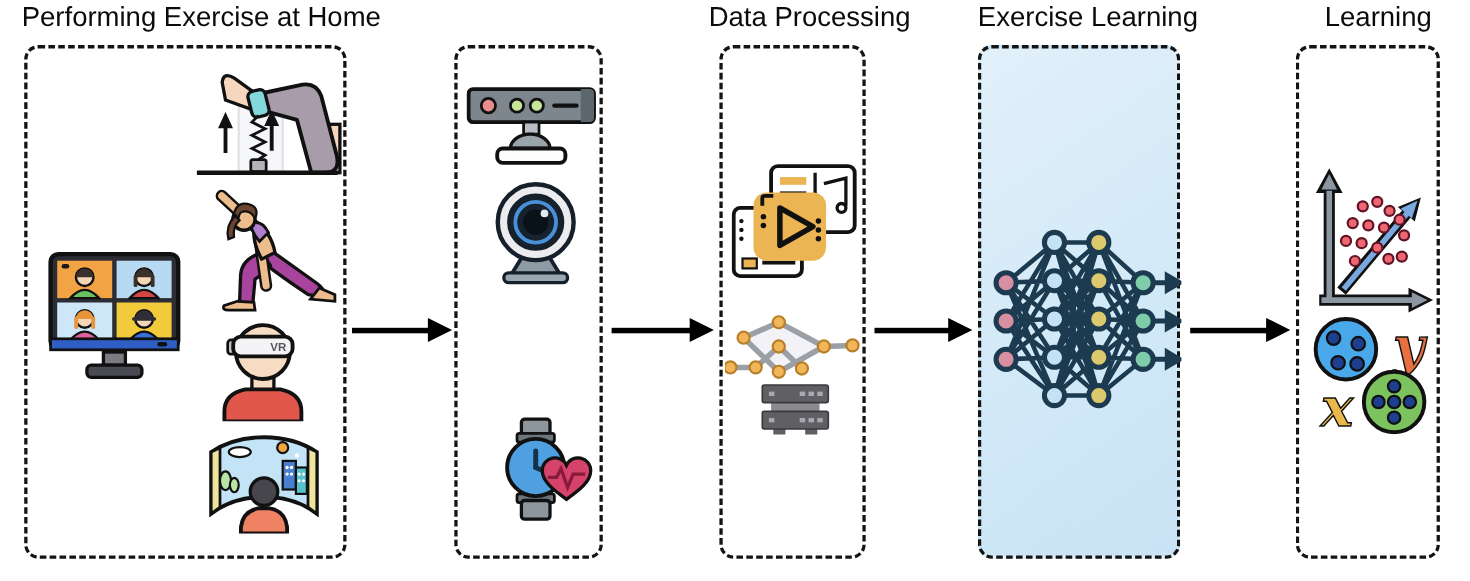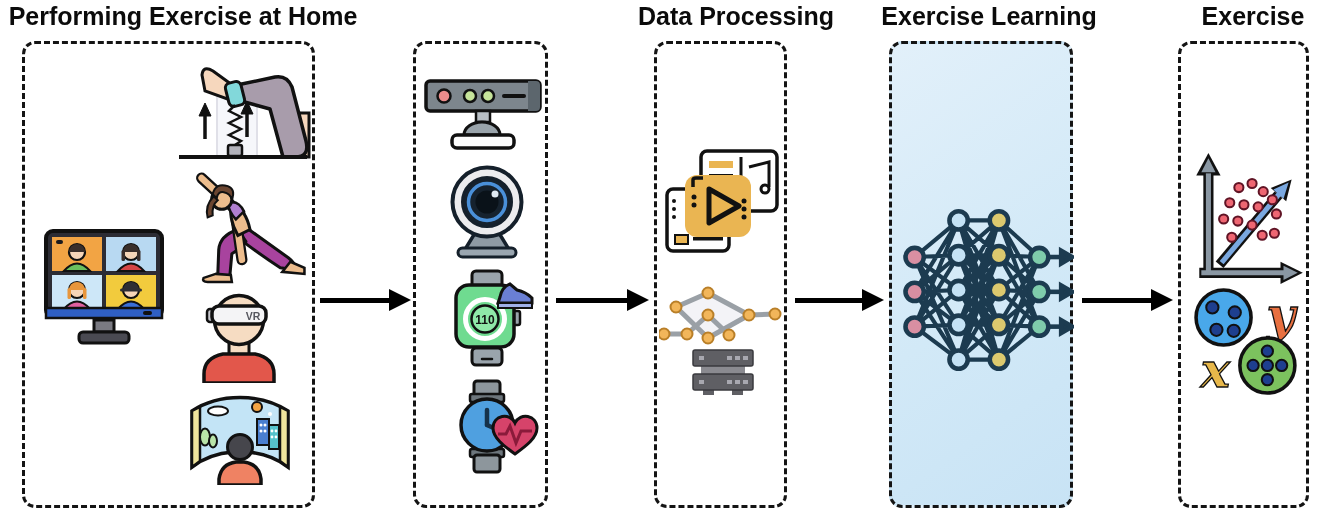--- a/index.html
+++ b/index.html
@@ -1,39 +1,39 @@
 <!DOCTYPE html>
 <html><head>
 <meta charset="utf-8">
 <style>
   html,body{margin:0;padding:0;background:#ffffff;}
   .canvas{position:relative;width:1336px;height:528px;background:#ffffff;
           font-family:"Liberation Sans",sans-serif;overflow:hidden;}
   .stage-title{position:absolute;top:2px;transform:translateX(-50%);
-          font-size:25px;font-weight:bold;color:#0b0b0b;white-space:nowrap;}
+          font-size:25px;font-weight:normal;color:#0b0b0b;white-space:nowrap;}
   .stage-box{position:absolute;top:41px;height:467px;box-sizing:border-box;
           border:3px dashed #141414;border-radius:13px;}
   .stage-box.ml-fill{background:linear-gradient(145deg,#e2f0fa 0%,#d2e9f7 55%,#c8e3f5 100%);}
   .icon{position:absolute;}
   .icon svg{display:block;width:100%;height:100%;}
   .flow-arrow{position:absolute;top:298px;height:5px;background:#000;}
   .flow-arrow::after{content:"";position:absolute;right:-21px;top:-9px;width:0;height:0;
           border-left:22px solid #000;border-top:11.5px solid transparent;border-bottom:11.5px solid transparent;}
   text{font-family:"Liberation Sans",sans-serif;}
   .serif-letter{font-family:"DejaVu Serif","Liberation Serif",serif;font-style:italic;font-weight:bold;}
 </style>
 </head>
 <body>
 
 <div class="canvas">
 
   <div class="stage-title" style="left:183px">Performing Exercise at Home</div>
   <div class="stage-title" style="left:736px">Data Processing</div>
   <div class="stage-title" style="left:989px">Exercise Learning</div>
-  <div class="stage-title" style="left:1253px">Exercise</div>
+  <div class="stage-title" style="left:1253px">Learning</div>
 
   <div class="stage-box" style="left:22px;width:293px">
 
     <div class="icon" style="left:148px;top:13px;width:140px;height:108px">
       <svg viewBox="0 0 140 108">
         <rect x="120" y="56" width="16" height="44" fill="#f6d7bd" stroke="#111" stroke-width="3"></rect>
         <rect x="44" y="30" width="40" height="70" fill="#f6f7fb" stroke="#e0e0e8" stroke-width="2"></rect>
         <g stroke="#111" fill="#111">
           <line x1="32" y1="82" x2="32" y2="58" stroke-width="3.5"></line>
             <polygon points="32,46 26,59 38,59" stroke-width="1"></polygon>
@@ -169,34 +169,20 @@
         <path d="M29,74 L53,74 L64,92 L18,92 Z" fill="#8e9aa4" stroke="#15202b" stroke-width="3.5"></path>
         <rect x="12" y="89" width="58" height="9" rx="4.5" fill="#9aa6b0" stroke="#15202b" stroke-width="3"></rect>
         <circle cx="41" cy="43" r="34.5" fill="#ececee" stroke="#15202b" stroke-width="4"></circle>
         <circle cx="41" cy="43" r="24.5" fill="#16222e" stroke="#15202b" stroke-width="3"></circle>
         <circle cx="41" cy="43" r="18.5" fill="none" stroke="#4a90d9" stroke-width="3.5"></circle>
         <circle cx="41" cy="43" r="11.5" fill="#0a1219"></circle>
         <circle cx="49" cy="35" r="3.5" fill="#dfe9f2"></circle>
       </svg>
     </div>
 
-    <div class="icon" style="left:30px;top:225px;width:92px;height:98px">
-      <svg viewBox="0 0 92 98">
-        <rect x="26" y="2" width="30" height="17" rx="4" fill="#9aa4ac" stroke="#111" stroke-width="3"></rect>
-        <rect x="26" y="79" width="30" height="17" rx="4" fill="#9aa4ac" stroke="#111" stroke-width="3"></rect>
-        <line x1="36" y1="90" x2="46" y2="90" stroke="#111" stroke-width="2.5" stroke-linecap="round"></line>
-        <rect x="64" y="42" width="10" height="14" rx="2" fill="#9aa4ac" stroke="#111" stroke-width="2.5"></rect>
-        <rect x="10" y="16" width="58" height="62" rx="13" fill="#6fdb90" stroke="#111" stroke-width="3.5"></rect>
-        <circle cx="39" cy="50" r="19.5" fill="none" stroke="#ffffff" stroke-width="5"></circle>
-        <circle cx="39" cy="50" r="13.5" fill="#8fe8a8" stroke="#111" stroke-width="2.5"></circle>
-        <text x="39" y="54.5" font-size="12" font-weight="bold" fill="#111" text-anchor="middle">110</text>
-        <path d="M54,28 Q56,18 64,15 L71,21 Q80,23 86,29 L86,34 L52,34 Z" fill="#6a7fd4" stroke="#111" stroke-width="3"></path>
-        <path d="M52,34 L86,34 L86,39 L52,39 Z" fill="#9fb0e8" stroke="#111" stroke-width="2"></path>
-      </svg>
-    </div>
 
     <div class="icon" style="left:30px;top:335px;width:95px;height:95px">
       <svg viewBox="0 0 95 95">
         <rect x="28" y="2" width="26" height="16" rx="3" fill="#8d969c" stroke="#111" stroke-width="3"></rect>
         <rect x="24" y="15" width="34" height="8" rx="2" fill="#6d767c" stroke="#111" stroke-width="2.5"></rect>
         <rect x="24" y="70" width="34" height="8" rx="2" fill="#6d767c" stroke="#111" stroke-width="2.5"></rect>
         <rect x="28" y="76" width="26" height="17" rx="3" fill="#8d969c" stroke="#111" stroke-width="3"></rect>
         <circle cx="41" cy="46" r="26" fill="#4fa0e0" stroke="#111" stroke-width="3.5"></circle>
         <g stroke="#16324a" stroke-width="4.5" stroke-linecap="round">
           <line x1="41" y1="46" x2="41" y2="31"></line>

